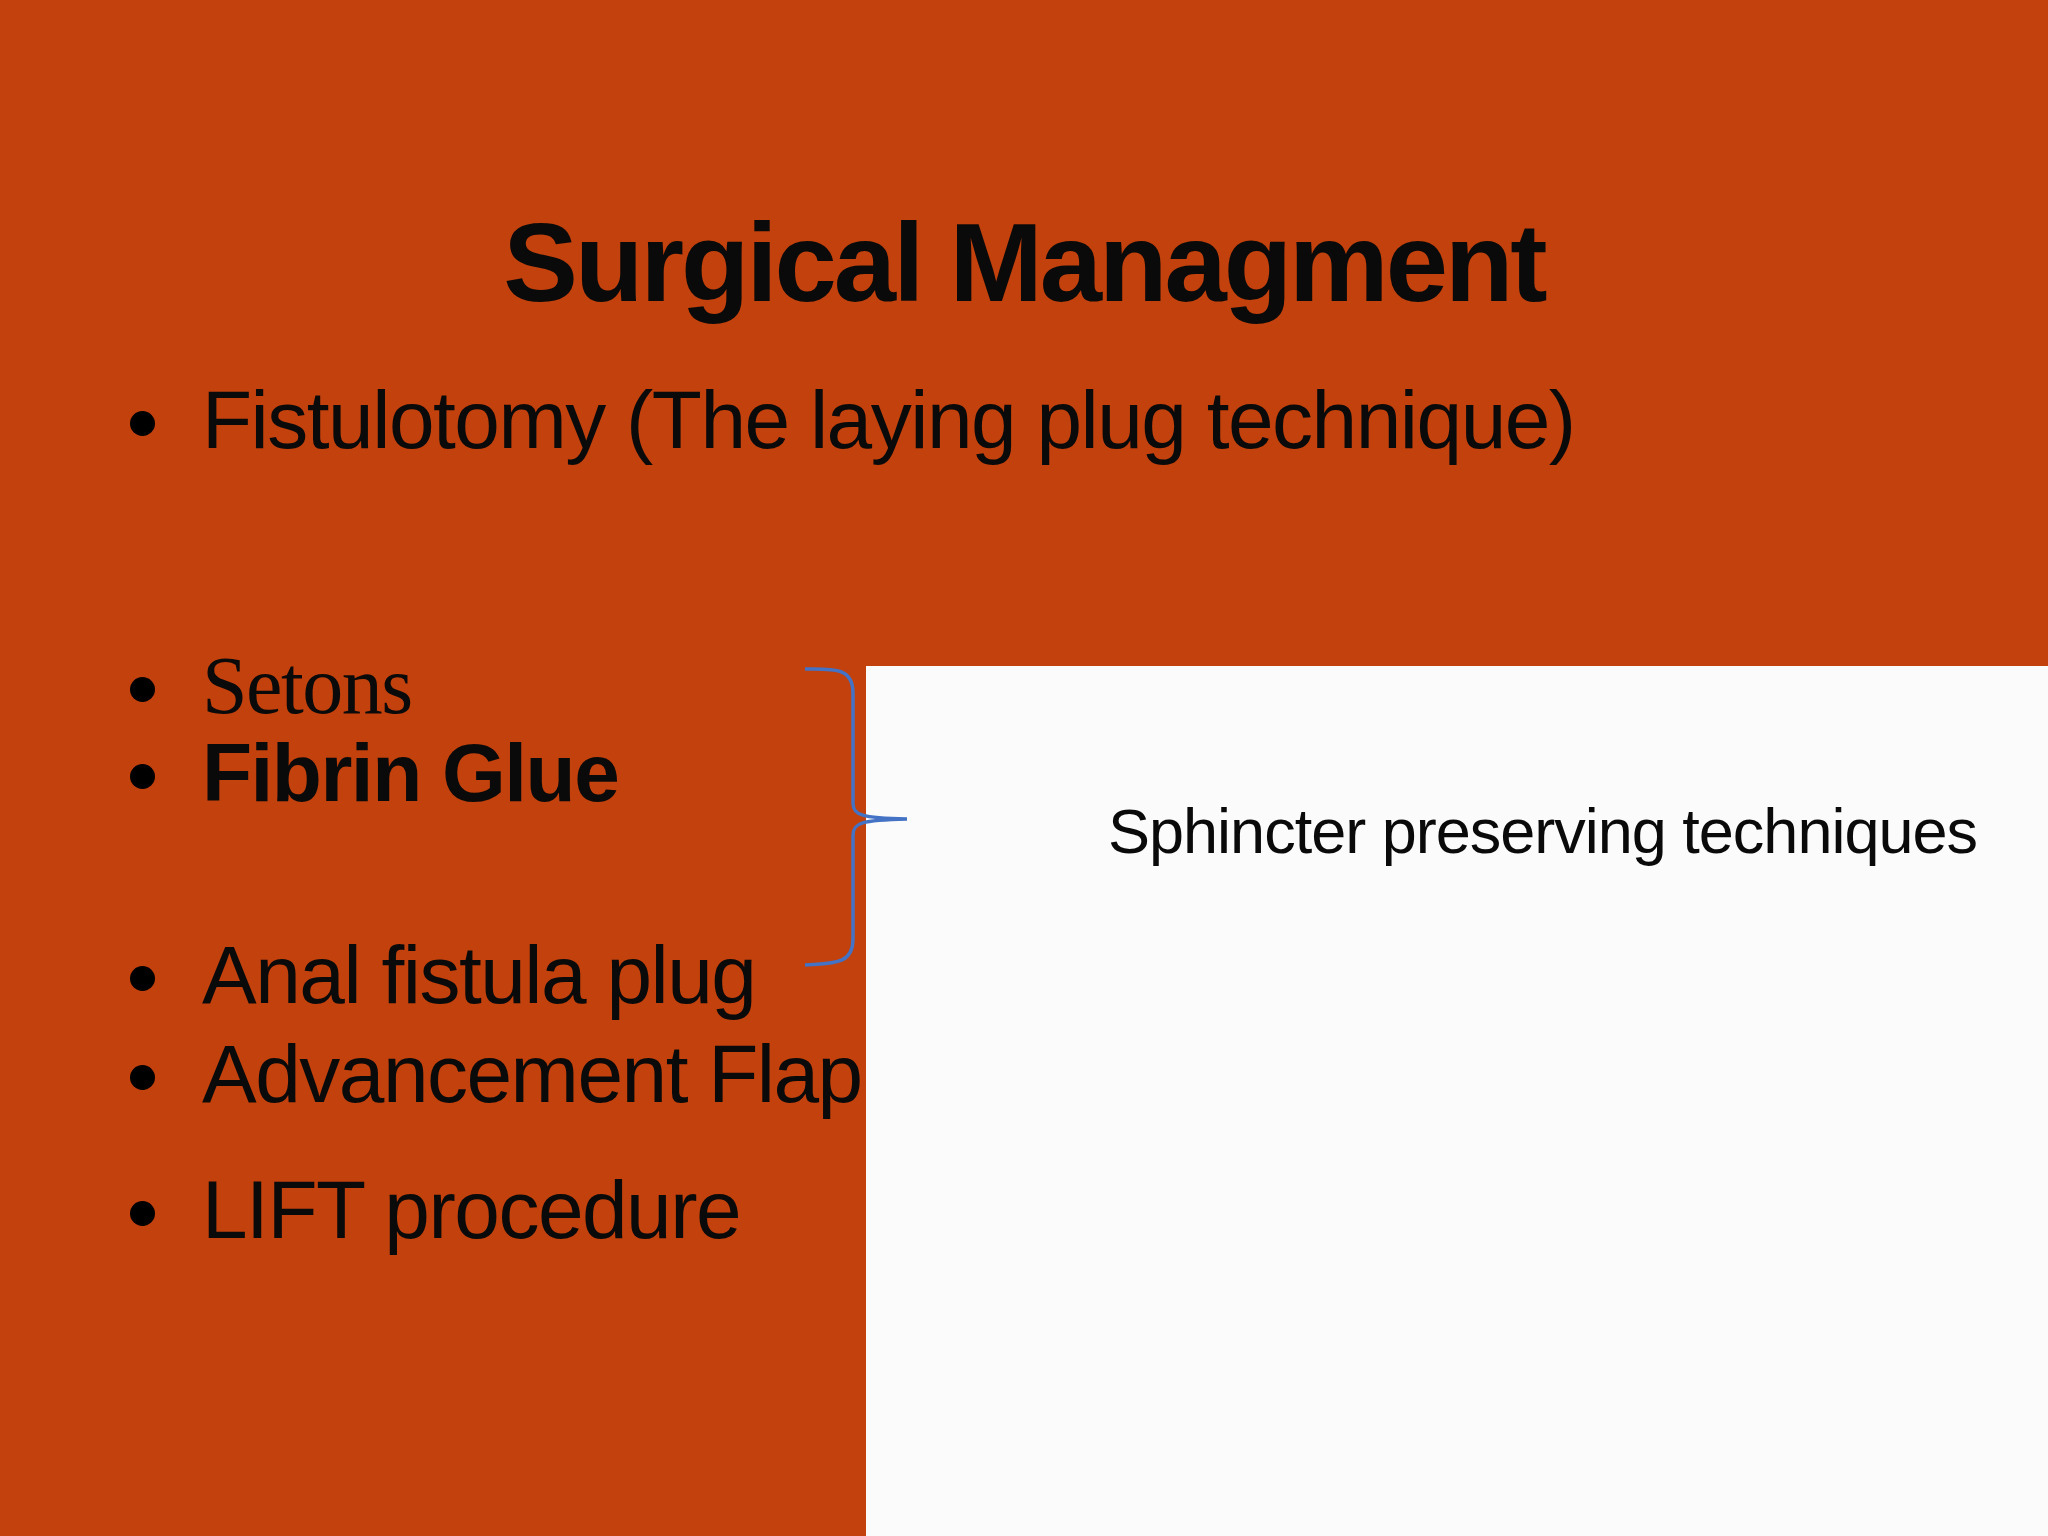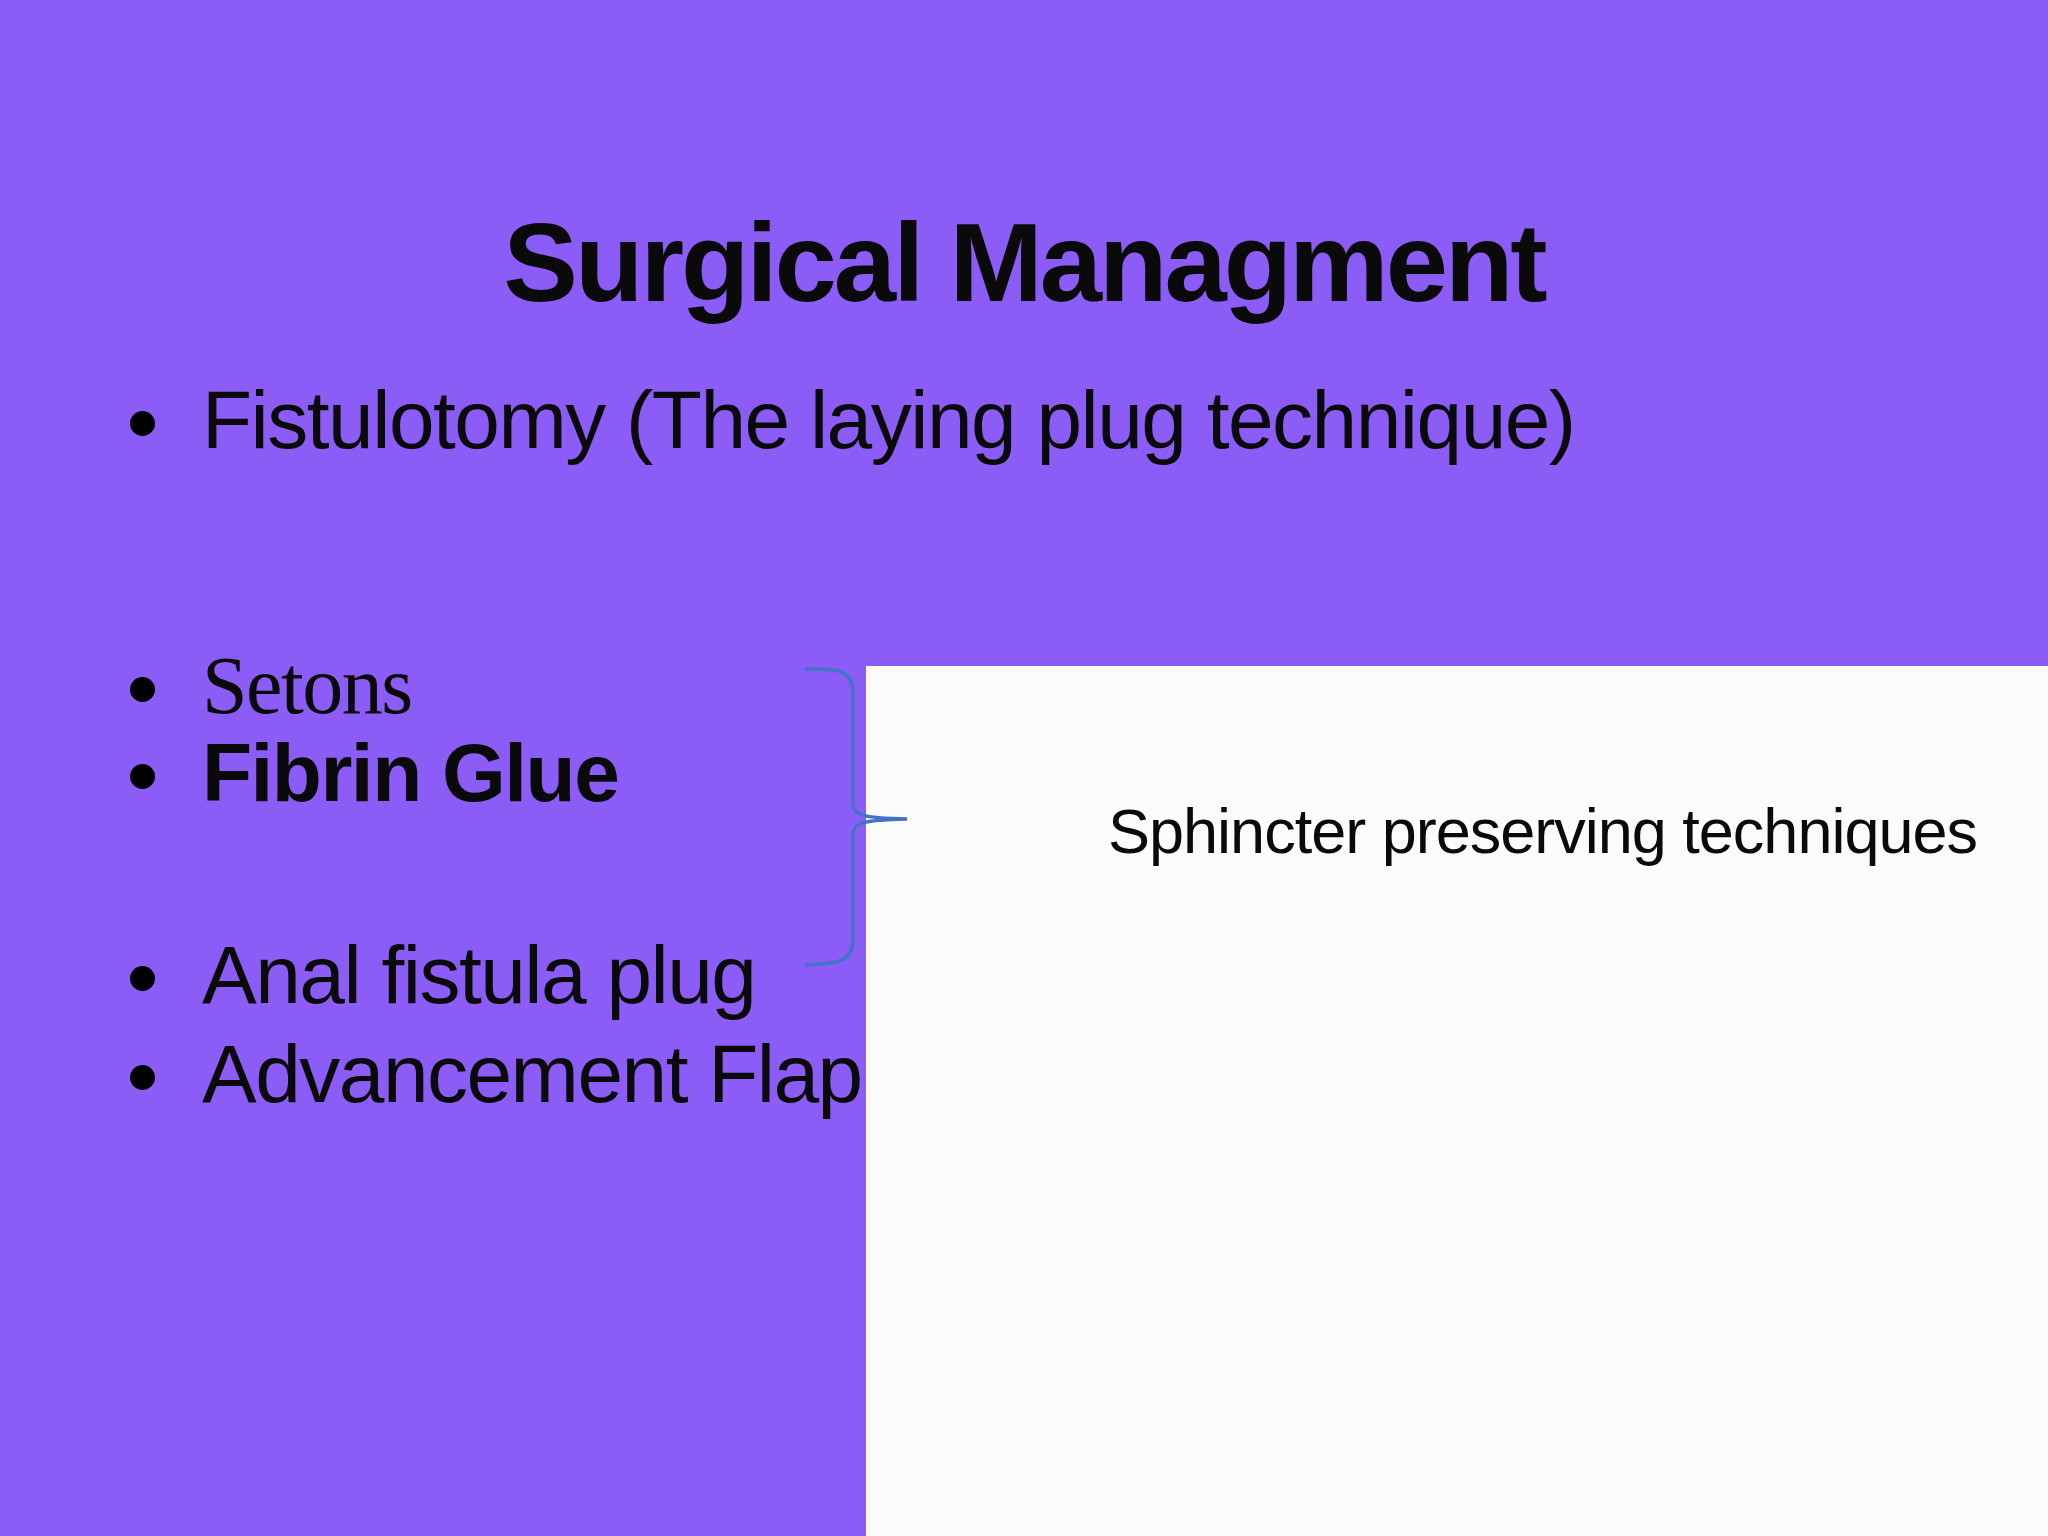--- a/index.html
+++ b/index.html
@@ -5,21 +5,21 @@
   html, body {
     margin: 0;
     padding: 0;
     background: #ffffff;
     font-family: "Liberation Sans", sans-serif;
   }
   .slide {
     position: relative;
     width: 2048px;
     height: 1536px;
-    background: #8b5cf6;
+    background: #c2410c;
     overflow: hidden;
     color: #0a0a0a;
   }
   
   .shade-right {
     position: absolute;
     left: 866px;
     top: 666px;
     width: 1182px;
     height: 870px;
@@ -106,20 +106,24 @@
   <div class="bullet-item item-3">
     <span class="bullet-dot"></span>
     <span>Anal fistula plug</span>
   </div>
 
   <div class="bullet-item item-4">
     <span class="bullet-dot"></span>
     <span>Advancement Flap</span>
   </div>
 
+  <div class="bullet-item item-5">
+    <span class="bullet-dot"></span>
+    <span>LIFT procedure</span>
+  </div>
 
   <svg class="brace" viewBox="0 0 108 306" aria-hidden="true">
     <path d="M2 6 C 30 6, 50 4, 50 30
              L 50 140
              C 50 152, 58 155, 104 156
              C 58 157, 50 160, 50 172
              L 50 276
              C 50 302, 30 300, 2 302" fill="none" stroke-width="3.5" stroke="#4472C4"></path>
   </svg>
 

